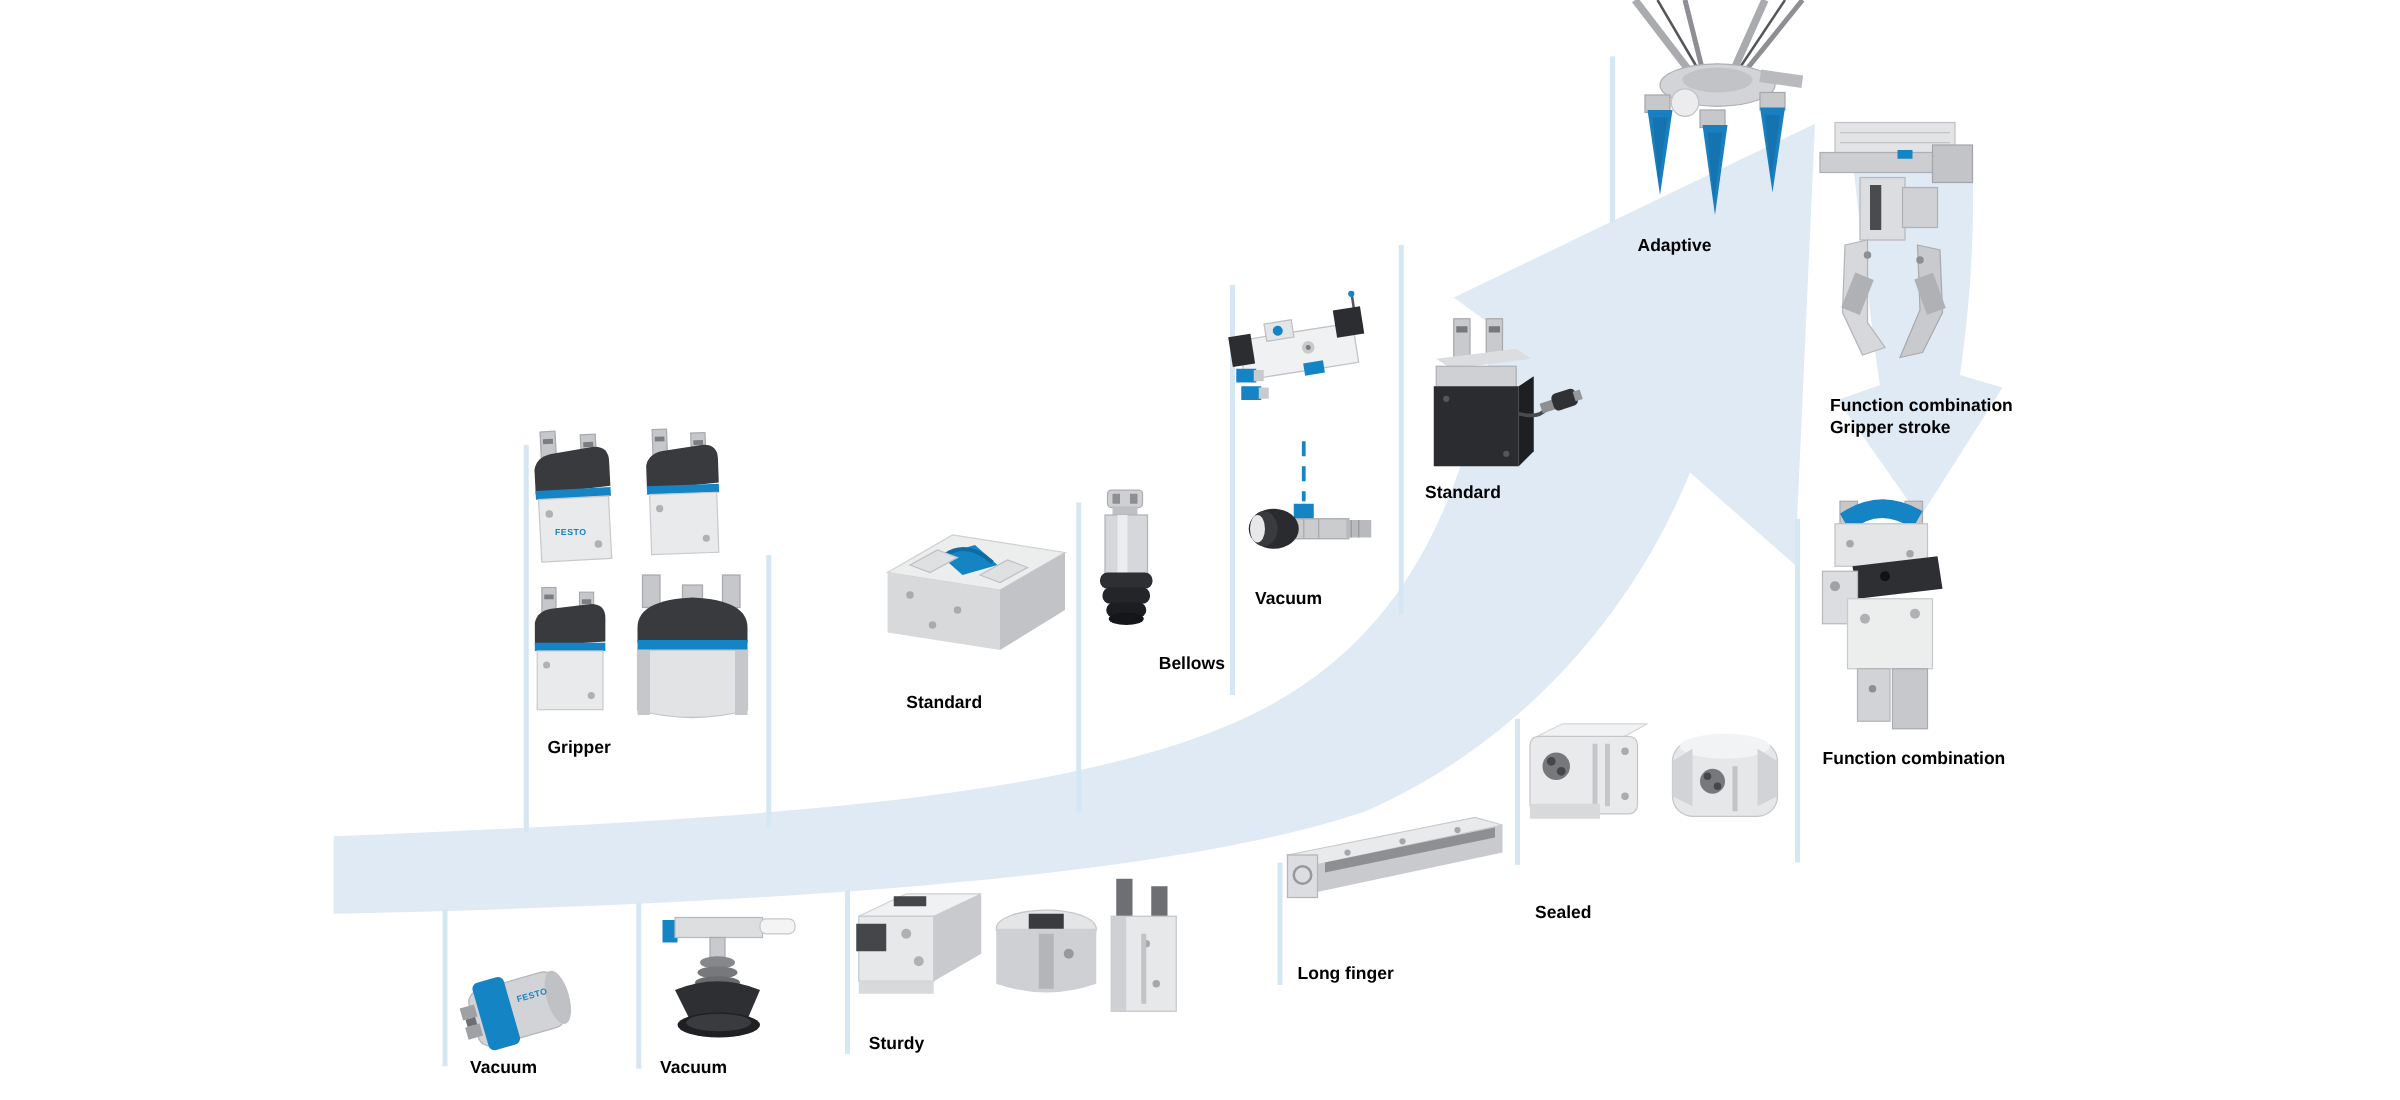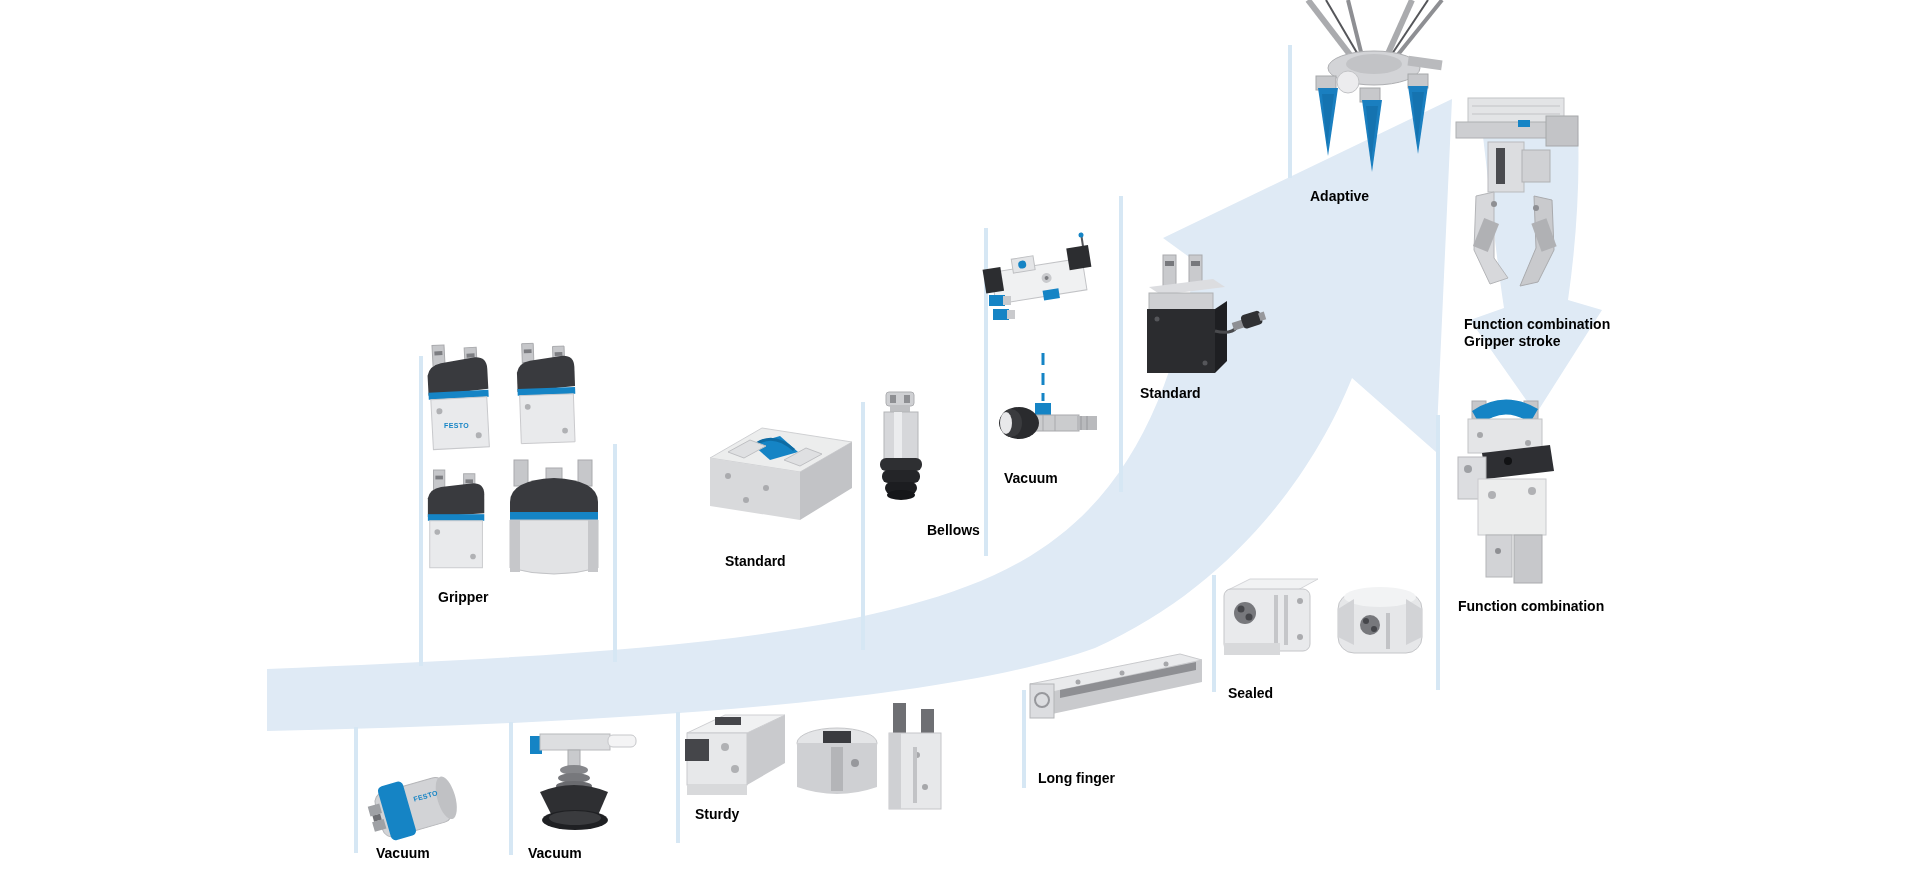--- a/index.html
+++ b/index.html
@@ -131,21 +131,21 @@
       <rect x="138" y="28" width="28" height="12" fill="#3a3b3f"></rect>
       <circle cx="170" cy="60" r="4" fill="#97989c"></circle>
       <rect x="208" y="0" width="13" height="30" fill="#6e6f73"></rect>
       <rect x="236" y="6" width="13" height="28" fill="#6e6f73"></rect>
       <rect x="204" y="30" width="52" height="76" fill="#e7e8ea" stroke="#c5c6c9"></rect>
       <rect x="204" y="30" width="12" height="76" fill="#cfd0d3"></rect>
       <circle cx="232" cy="52" r="3" fill="#a6a7aa"></circle>
         <circle cx="240" cy="84" r="3" fill="#a6a7aa"></circle>
       <rect x="228" y="44" width="4" height="56" fill="#c2c3c6"></rect>
     </svg>
-    <figcaption style="left:695px;top:806px">Sturdy</figcaption>
+    <figcaption style="left:695px;top:826px">Sturdy</figcaption>
   </figure>
 
   <figure class="group">
     <svg class="art" style="left:700px;top:418px" width="160" height="115">
       <polygon points="10,40 62,10 152,24 100,54" fill="#eceded" stroke="#cfd0d3"></polygon>
       <polygon points="10,40 100,54 100,102 10,88" fill="#d8d9db"></polygon>
       <polygon points="100,54 152,24 152,70 100,102" fill="#c2c3c6"></polygon>
       <polygon points="52,26 80,18 98,34 70,42" fill="#1584c5"></polygon>
       <path d="M56,26 Q74,14 94,32" fill="none" stroke="#0e6ba3" stroke-width="3"></path>
       <polygon points="28,34 50,22 66,28 44,40" fill="#dfe0e2" stroke="#bfc0c3"></polygon>
@@ -256,21 +256,21 @@
       <rect x="6" y="70" width="56" height="12" fill="#d8d9db"></rect>
       <rect x="120" y="20" width="84" height="60" rx="16" fill="#e6e7e9" stroke="#c5c6c9"></rect>
       <ellipse cx="162" cy="24" rx="36" ry="10" fill="#f2f3f4"></ellipse>
       <polygon points="120,36 136,26 136,72 120,64" fill="#d2d3d6"></polygon>
       <polygon points="204,36 188,26 188,72 204,64" fill="#d2d3d6"></polygon>
       <circle cx="152" cy="52" r="10" fill="#77787c"></circle>
         <circle cx="148" cy="48" r="3" fill="#45464a"></circle>
         <circle cx="156" cy="56" r="3" fill="#45464a"></circle>
       <rect x="168" y="40" width="4" height="36" fill="#c2c3c6"></rect>
     </svg>
-    <figcaption style="left:1228px;top:685px">Sealed</figcaption>
+    <figcaption style="left:1228px;top:721px">Sealed</figcaption>
   </figure>
 
   <figure class="group">
     <svg class="art" style="left:1290px;top:0px" width="180" height="205">
       <line x1="18" y1="0" x2="64" y2="60" stroke="#aaabae" stroke-width="6"></line>
       <line x1="58" y1="0" x2="72" y2="56" stroke="#8e8f93" stroke-width="4"></line>
       <line x1="122" y1="0" x2="96" y2="58" stroke="#aaabae" stroke-width="6"></line>
       <line x1="152" y1="0" x2="102" y2="62" stroke="#8e8f93" stroke-width="4"></line>
       <line x1="36" y1="0" x2="70" y2="58" stroke="#55565a" stroke-width="2"></line>
       <line x1="138" y1="0" x2="98" y2="60" stroke="#55565a" stroke-width="2"></line>

